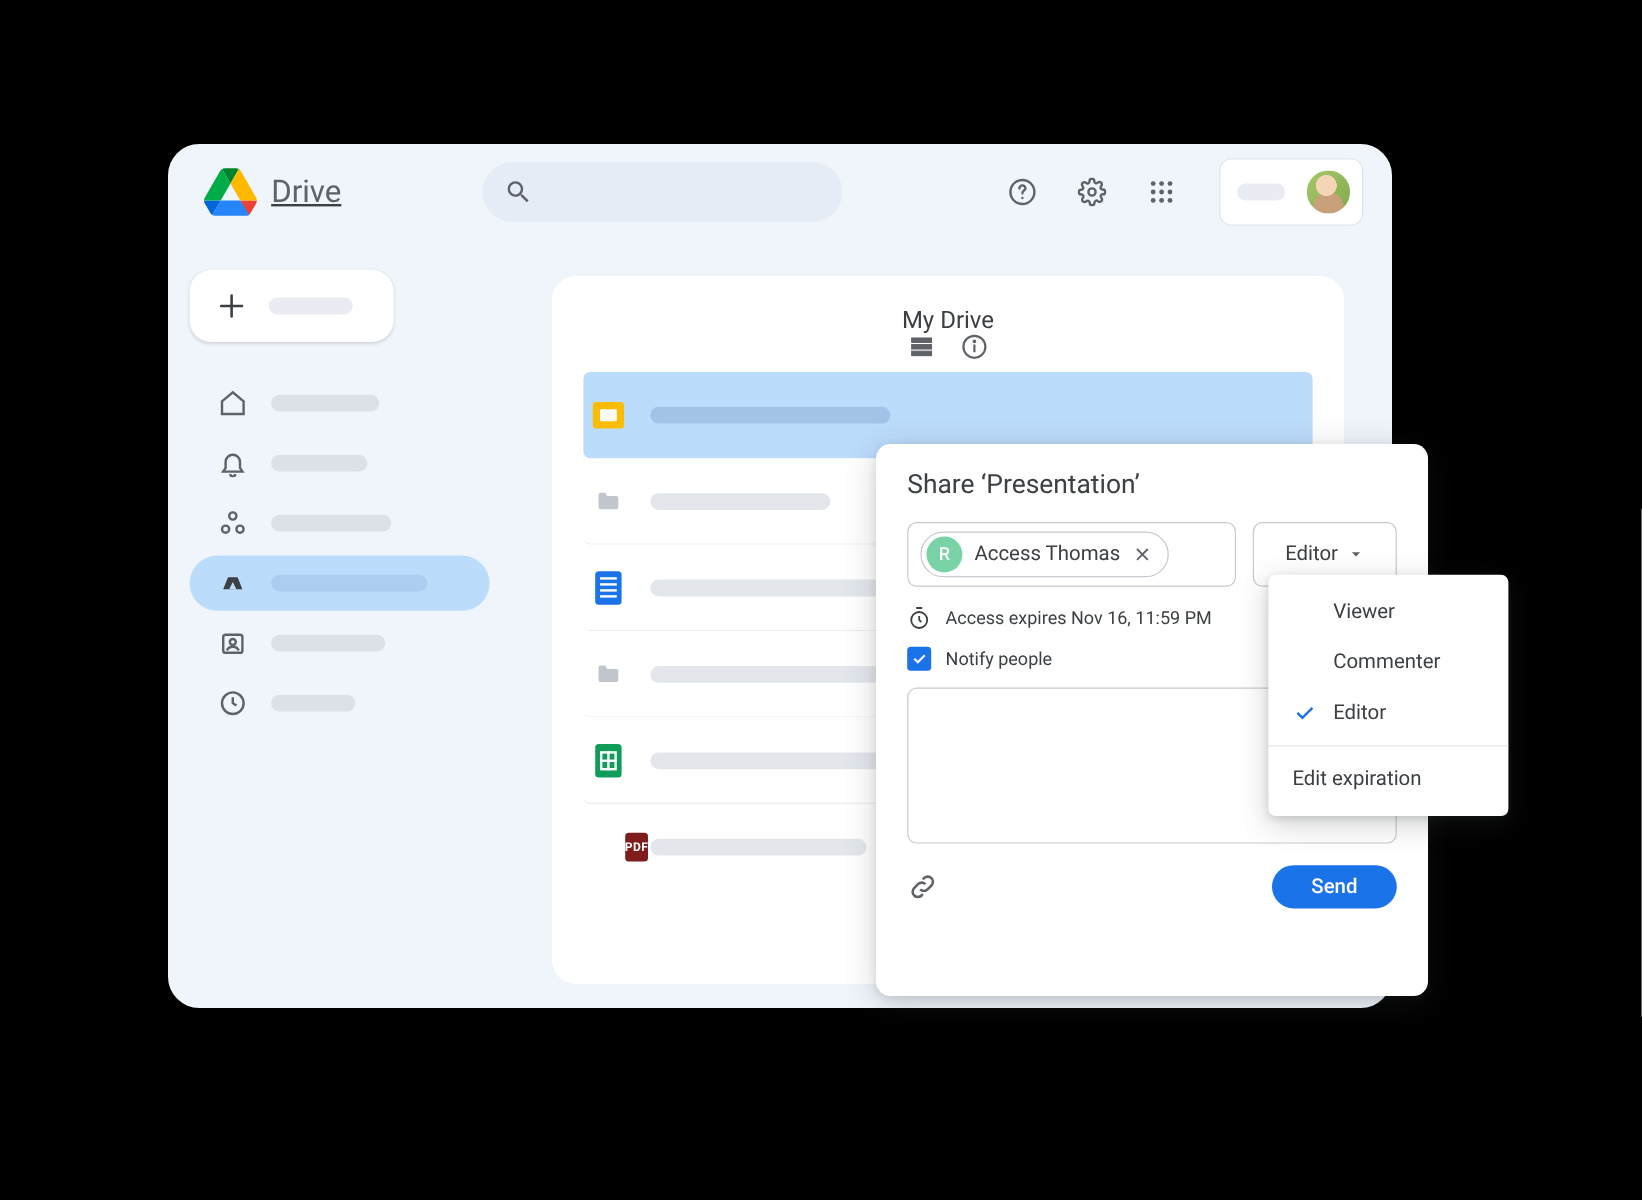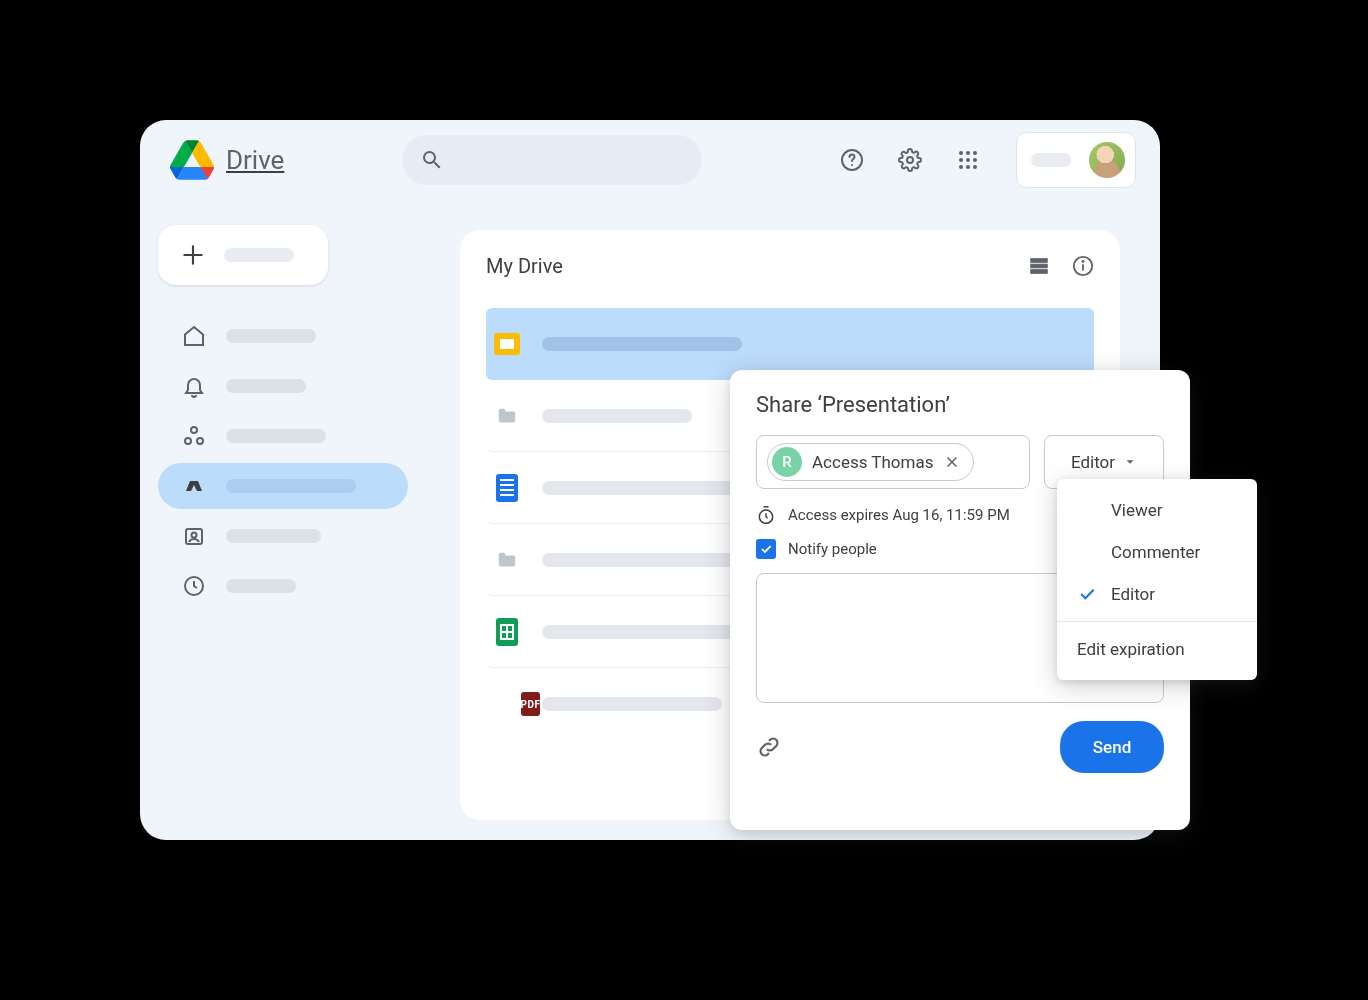--- a/index.html
+++ b/index.html
@@ -102,21 +102,22 @@
   .content {
     position:absolute;
     left: 320px; top: 110px;
     width: 660px; height: 590px;
     background:#fff;
     border-radius: 20px;
     padding: 24px 26px 10px;
   }
   .content-header {
     display:flex; align-items:center; justify-content:space-between;
-    margin-bottom: 30px;
+    margin-bottom: 10px;
+    flex-direction: column;
   }
   .content-title { font-size:20px; color:#3c4043; }
   .content-actions { display:flex; gap:22px; }
   .content-actions svg { width:22px; height:22px; fill:#5f6368; stroke:#5f6368; cursor:pointer; }
 
   .file-row {
     display:flex; align-items:center; gap:22px;
     height:72px;
     border-bottom:1px solid #ebeef2;
     padding: 0 8px;
@@ -192,21 +193,21 @@
   .message-box {
     width:100%; height:130px;
     border:1px solid #c6cbd2;
     border-radius:8px;
     margin-bottom: 18px;
   }
 
   .share-footer { display:flex; align-items:center; justify-content:space-between; }
   .link-icon { width:26px; height:26px; stroke:#5f6368; stroke-width:2; fill:none; cursor:pointer; }
   .send-btn {
-    width:104px; height:52px;
+    width:104px; height:36px;
     background:#1a73e8;
     color:#fff;
     border-radius:24px;
     display:flex; align-items:center; justify-content:center;
     font-size:17px; font-weight:500;
     cursor:pointer;
   }
 
   
   .role-menu {
@@ -429,21 +430,21 @@
           <path d="M6 9l6 6 6-6z"></path>
         </svg>
     </div>
   </div>
 
   <div class="expire-row">
     <svg viewBox="0 0 24 24">
         <circle cx="12" cy="14" r="8"></circle>
         <path d="M12 10v4l2 2M9 2h6"></path>
       </svg>
-    <span>Access expires Aug 16, 11:59 PM</span>
+    <span>Access expires Nov 16, 11:59 PM</span>
   </div>
 
   <div class="notify-row">
     <div class="checkbox">
       <svg viewBox="0 0 24 24">
           <path d="M5 12l5 5L20 7"></path>
         </svg>
     </div>
     <span>Notify people</span>
   </div>

